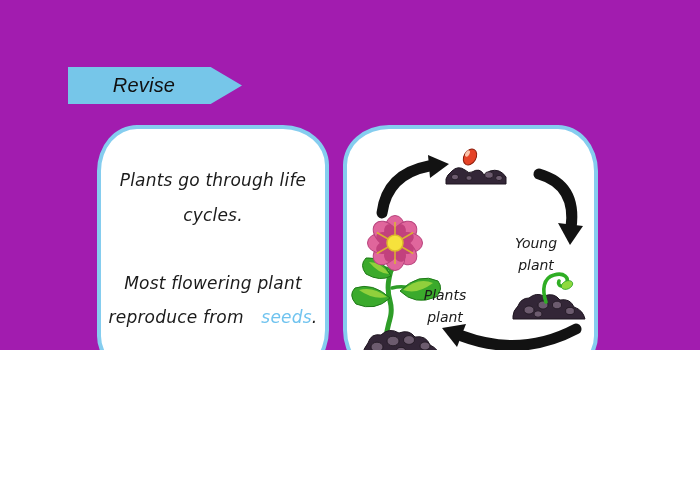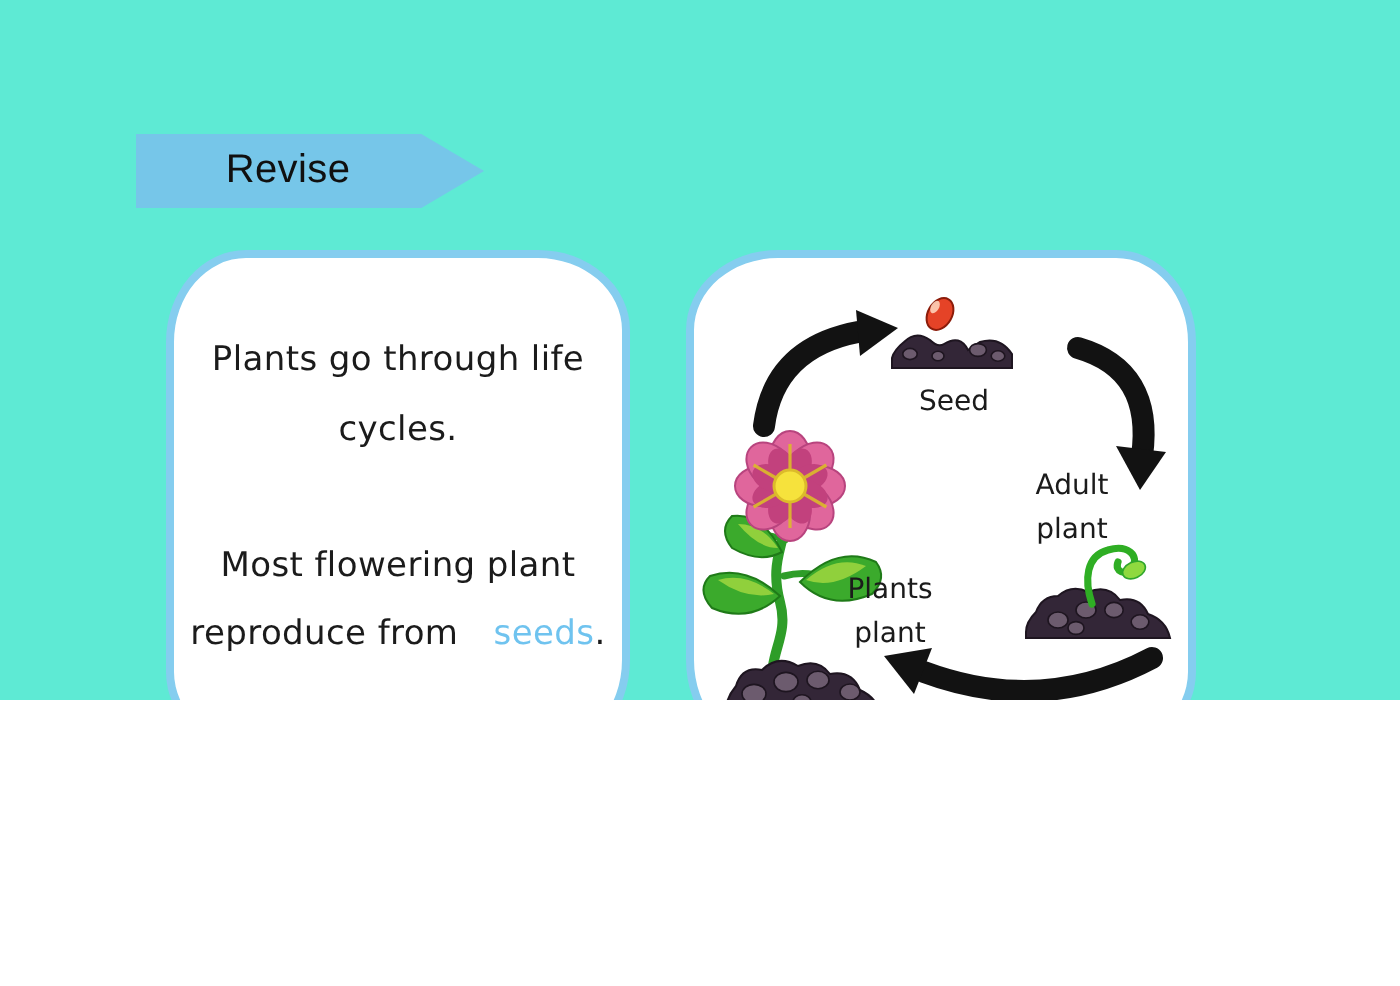--- a/index.html
+++ b/index.html
@@ -1,30 +1,30 @@
 <!DOCTYPE html>
 <html style="--banner_blue: #76C6E9; --card_border_blue: #85CDEF; --seeds_blue: #6FC3EF; --badge_teal: #47D4DF; --badge_text: #D8F8FA; --text_black: #1B1B1B; --arrow_black: #121212;"><head>
 <meta charset="utf-8">
 <style>
   html,body{margin:0;padding:0;background:#fff;}
-  .slide{position:relative;width:700px;height:350px;background:#5eead4;overflow:hidden;
-         font-family:"DejaVu Sans",sans-serif;color:var(--text_black,#1b1b1b);}
+  .slide{position:relative;width:700px;height:350px;background:#a21caf;overflow:hidden;
+         font-family:"DejaVu Sans",sans-serif;color:var(--text_black,#1b1b1b);font-style:italic;}
 
   
   .banner{position:absolute;left:68px;top:67px;width:174px;height:37px;
           background:var(--banner_blue,#76c6e9);
           clip-path:polygon(0 0,82% 0,100% 50%,82% 100%,0 100%);
           display:flex;align-items:center;justify-content:center;}
   .banner span{font-family:"Liberation Sans",sans-serif;font-size:20px;color:#101010;
                margin-right:22px;letter-spacing:.2px;}
 
   
   .card{position:absolute;top:125px;height:253px;background:#fff;
         border:4px solid var(--card_border_blue,#85cdef);box-sizing:border-box;}
-  .text-card{left:83px;width:232px;border-radius:40px 46px 42px 48px/46px 40px 48px 42px;
+  .text-card{left:97px;width:232px;border-radius:40px 46px 42px 48px/46px 40px 48px 42px;
              padding:34px 5px 12px 5px;text-align:center;}
   .diagram-card{left:343px;width:255px;border-radius:46px 40px 48px 42px/40px 46px 42px 48px;}
 
   .text-card p{margin:0;font-size:17px;letter-spacing:.2px;}
   .p1{line-height:35px;}
   .p2{margin-top:33px !important;line-height:34px;}
   .hl{color:var(--seeds_blue,#6fc3ef);margin-left:12px;}
 
   .diagram-svg{position:absolute;left:-4px;top:-4px;}
   .arrow{stroke:var(--arrow_black,#121212);stroke-width:11;fill:none;stroke-linecap:round;}
@@ -145,22 +145,21 @@
         <g stroke="#1E1520" stroke-width="0.8" fill="#6C5B6E">
           <ellipse cx="34" cy="222" rx="6" ry="4.8"></ellipse>
           <ellipse cx="50" cy="216" rx="6" ry="4.8"></ellipse>
           <ellipse cx="66" cy="215" rx="5.5" ry="4.4"></ellipse>
           <ellipse cx="82" cy="221" rx="5" ry="4"></ellipse>
           <ellipse cx="58" cy="226" rx="4.5" ry="3.6"></ellipse>
         </g>
       </g>
     </svg>
 
-    <div class="lbl seed-lbl">Seed</div>
-    <div class="lbl young-lbl">Adult
+    <div class="lbl young-lbl">Young
 plant</div>
     <div class="lbl adult-lbl">Plants
 plant</div>
   </div>
 
   <div class="badge">
     <span>6</span>
   </div>
 
 </div>

